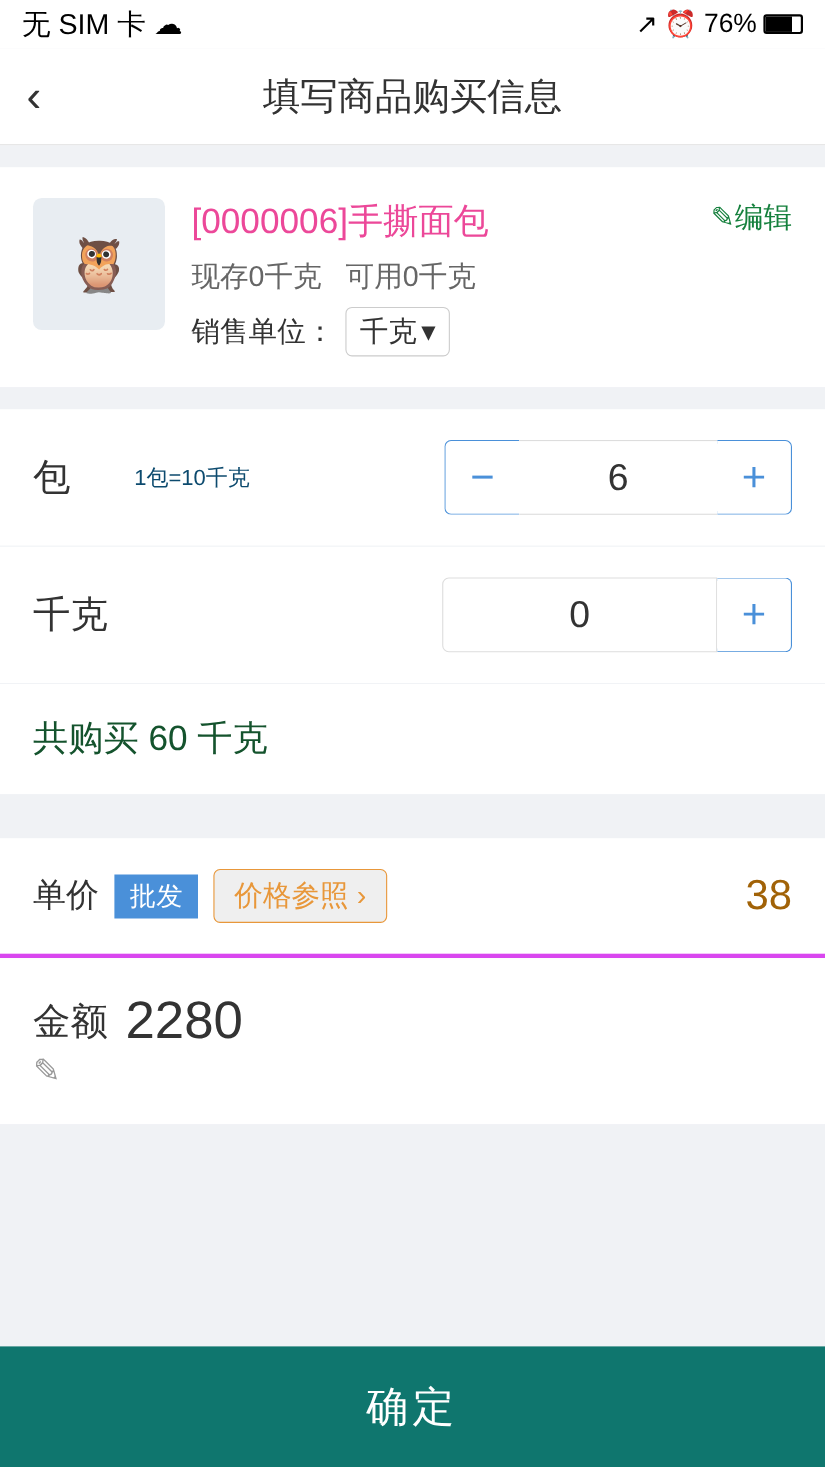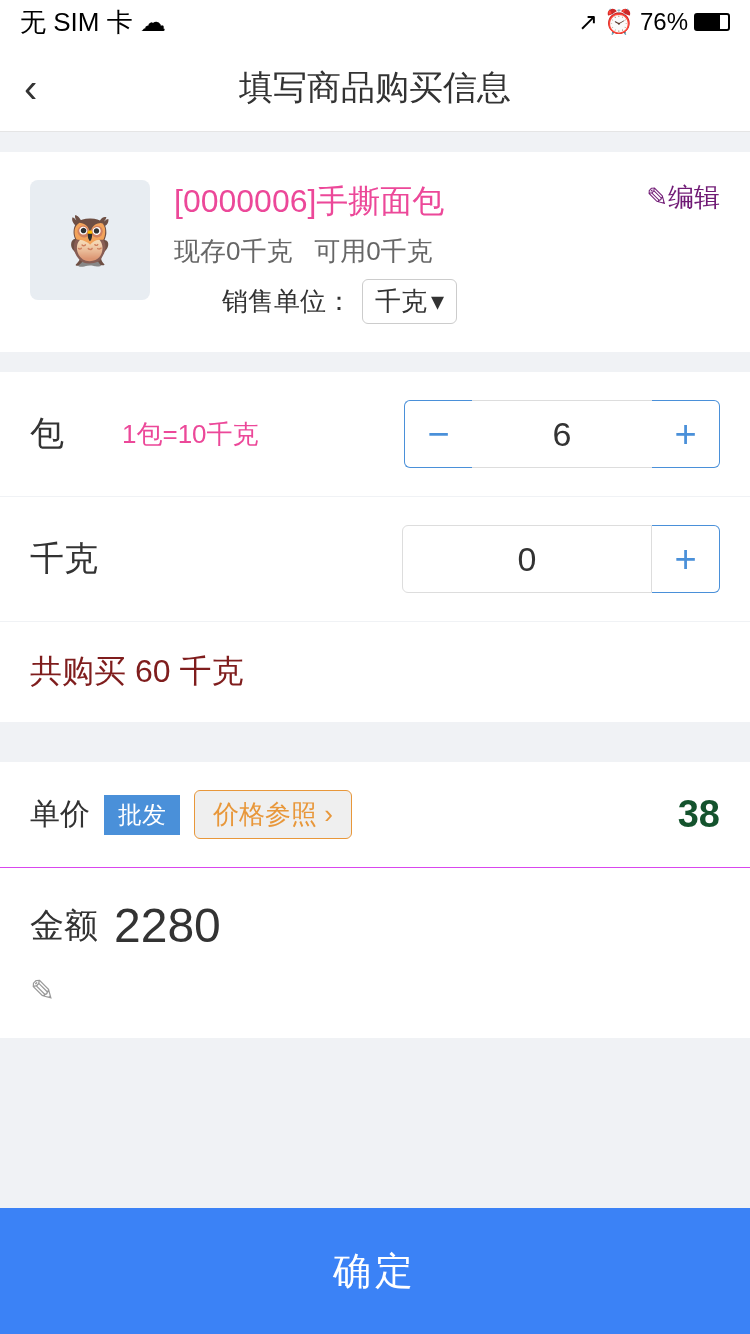--- a/index.html
+++ b/index.html
@@ -71,35 +71,35 @@
       justify-content: center;
       flex-shrink: 0;
     }
     .product-thumb-icon {
       font-size: 48px;
       color: #8899aa;
     }
     .product-info { flex: 1; }
     .product-name { font-size: 32px; color: #ec4899; font-weight: 500; margin-bottom: 10px; }
     .product-stock { font-size: 26px; color: #666; margin-bottom: 10px; }
-    .product-unit { display: flex; align-items: center; font-size: 26px; color: #333; gap: 10px; margin-left: 48px; }
+    .product-unit { display: flex; align-items: center; font-size: 26px; color: #333; gap: 10px; }
     .unit-select {
       border: 1px solid #ccc;
       border-radius: 6px;
       padding: 4px 12px;
       font-size: 26px;
       background: #fff;
       display: flex;
       align-items: center;
       gap: 4px;
       color: #333;
     }
     .edit-btn {
       margin-left: auto;
-      color: #701a75;
+      color: #15803d;
       font-size: 26px;
       display: flex;
       align-items: center;
       gap: 4px;
     }
 
     
     .section-sep {
       height: 20px;
       background: #f0f2f5;
@@ -114,22 +114,22 @@
       align-items: center;
       padding: 28px 30px;
       border-bottom: 1px solid #f0f2f5;
     }
     .input-label {
       font-size: 34px;
       color: #333;
       min-width: 80px;
     }
     .input-hint {
-      font-size: 26px;
-      color: #ec4899;
+      font-size: 20px;
+      color: #0c4a6e;
       margin-left: 12px;
       flex: 1;
     }
     .stepper {
       display: flex;
       align-items: center;
       gap: 0;
     }
     .stepper-btn {
       width: 68px;
@@ -177,42 +177,42 @@
     
     .summary-row {
       display: flex;
       align-items: center;
       justify-content: space-between;
       padding: 28px 30px;
       background: #fff;
     }
     .summary-text {
       font-size: 32px;
-      color: #7f1d1d;
+      color: #14532d;
     }
     .batch-btn {
       border: 1px solid #4a90d9;
       border-radius: 6px;
       padding: 10px 30px;
       font-size: 30px;
       color: #4a90d9;
       background: #fff;
       cursor: pointer;
     }
 
     
     .price-section {
       background: #fff;
       margin-top: 20px;
     }
     .price-row {
       display: flex;
       align-items: center;
       padding: 28px 30px;
-      border-bottom: 1px solid #d946ef;
+      border-bottom: 4px solid #d946ef;
     }
     .price-label { font-size: 30px; color: #333; margin-right: 14px; }
     .price-tag {
       background: #4a90d9;
       color: #fff;
       font-size: 24px;
       padding: 4px 14px;
       border-radius: 0;
       margin-right: 14px;
     }
@@ -223,52 +223,51 @@
       font-size: 26px;
       color: #e8973a;
       display: flex;
       align-items: center;
       gap: 6px;
       cursor: pointer;
     }
     .price-value {
       margin-left: auto;
       font-size: 38px;
-      color: #14532d;
-      font-weight: 700;
+      color: #a16207;
+      font-weight: 400;
     }
 
     
     .amount-section {
       background: #fff;
       padding: 30px;
     }
     .amount-row {
       display: flex;
       align-items: center;
-      margin-bottom: 20px;
     }
     .amount-label { font-size: 34px; color: #333; }
     .amount-value { font-size: 48px; color: #333; font-weight: 500; margin-left: 16px; }
     .note-row {
       display: flex;
       align-items: center;
       gap: 14px;
     }
     .note-icon { font-size: 30px; color: #999; }
     .note-text { font-size: 28px; color: #999; }
 
     
     .spacer { flex: 1; background: #f0f2f5; }
 
     
     .confirm-btn {
       width: 100%;
-      height: 126px;
-      background: #3b82f6;
+      height: 110px;
+      background: #0f766e;
       color: #fff;
       font-size: 38px;
       border: none;
       cursor: pointer;
       letter-spacing: 4px;
     }
   </style>
 </head>
 <body>
 

